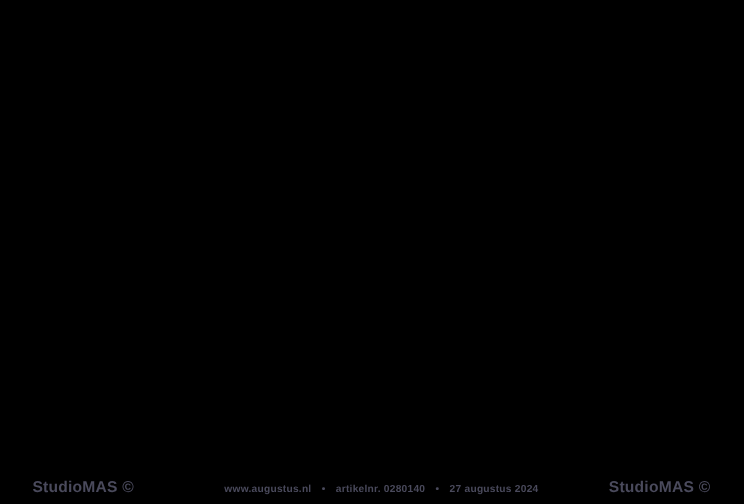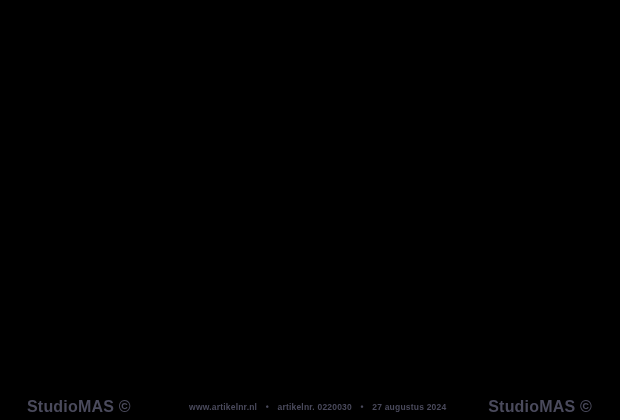--- a/index.html
+++ b/index.html
@@ -29,21 +29,21 @@
     right: 0;
     bottom: 6px;
     height: 16px;
     display: flex;
     align-items: baseline;
     justify-content: space-between;
     padding: 0 28px 0 27px;
     color: #4a4a5c;
   }
   .credit {
-    font-size: 16px;
+    font-size: 13px;
     font-weight: 700;
     letter-spacing: 0.2px;
     white-space: nowrap;
   }
   .meta {
     position: absolute;
     left: 50%;
     transform: translateX(-47%);
     bottom: 2px;
     font-size: 8.5px;
@@ -63,23 +63,23 @@
 
 <div class="proof">
 
   <div class="artwork"></div>
 
   <div class="footer">
 
     <span class="credit">StudioMAS ©</span>
 
     <span class="meta">
-      <span>www.artikelnr.nl</span>
+      <span>www.augustus.nl</span>
       <span class="sep">•</span>
-      <span>artikelnr. 0220030</span>
+      <span>artikelnr. 0280140</span>
       <span class="sep">•</span>
       <span>27 augustus 2024</span>
     </span>
 
     <span class="credit">StudioMAS ©</span>
 
   </div>
 </div>
 
 </body></html>

